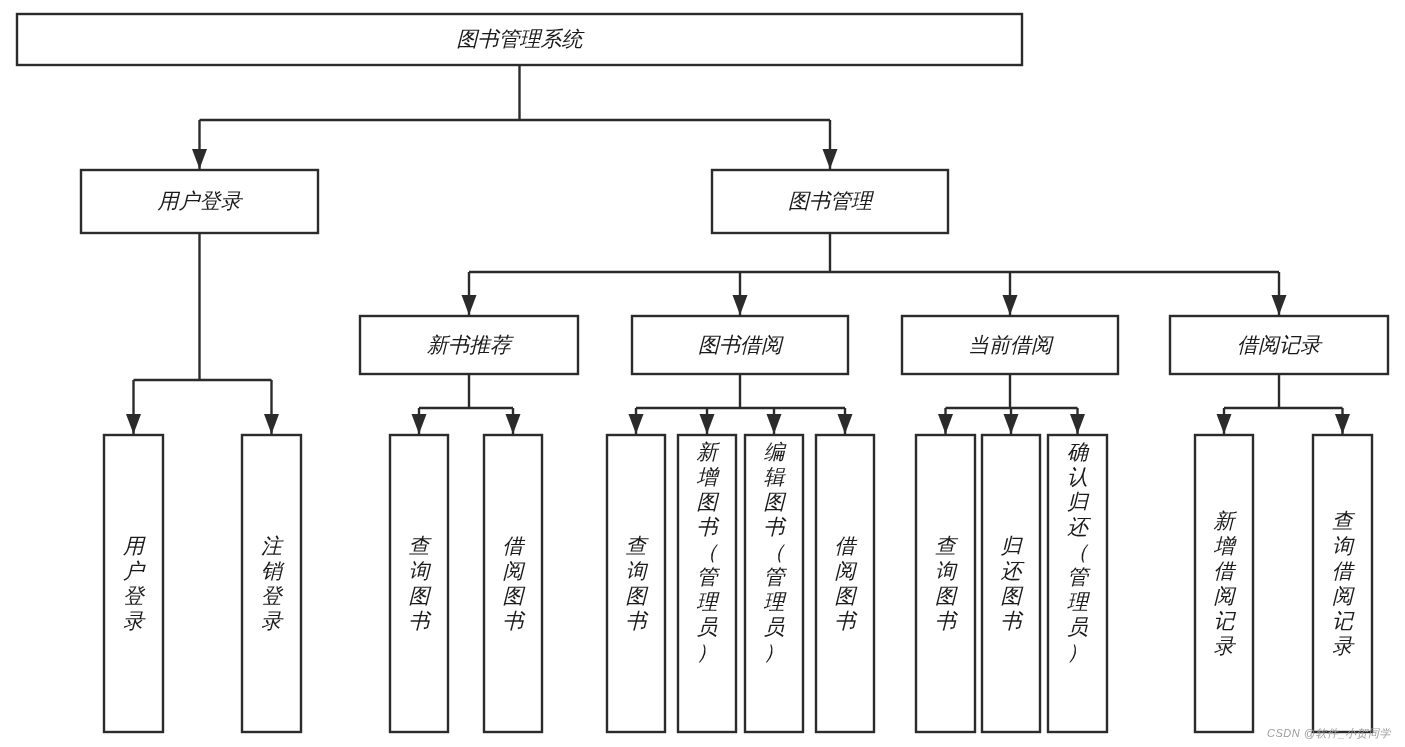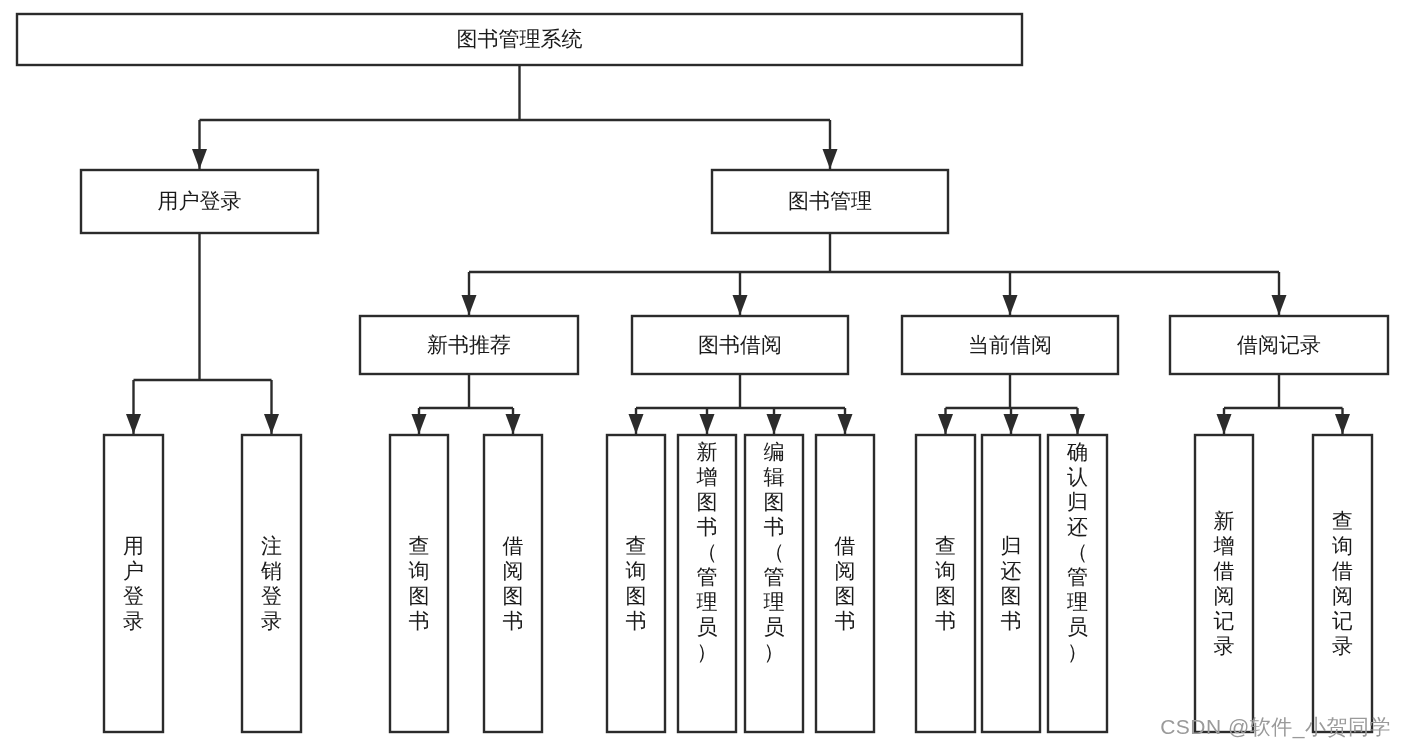--- a/index.html
+++ b/index.html
@@ -11,20 +11,21 @@
     width: 1405px;
     height: 747px;
     overflow: hidden;
     font-family: "Liberation Sans", "DejaVu Sans", sans-serif;
   }
   #diagram-root {
     position: relative;
     width: 1405px;
     height: 747px;
     background: #ffffff;
+    font-style: italic;
   }
   svg#tree-svg {
     position: absolute;
     left: 0;
     top: 0;
     width: 1405px;
     height: 747px;
   }
   .box-rect {
     fill: #ffffff;
@@ -52,21 +53,21 @@
     font-family: "Liberation Sans", "DejaVu Sans", sans-serif;
     font-size: 21px;
     fill: #1a1a1a;
     text-anchor: middle;
   }
   .watermark {
     position: absolute;
     right: 14px;
     bottom: 6px;
     font-family: "Liberation Sans", "DejaVu Sans", sans-serif;
-    font-size: 21px;
+    font-size: 11px;
     color: #9a9a9a;
     letter-spacing: 0.5px;
     white-space: nowrap;
     user-select: none;
   }
 </style>
 </head>
 <body>
 
 <div id="diagram-root">

